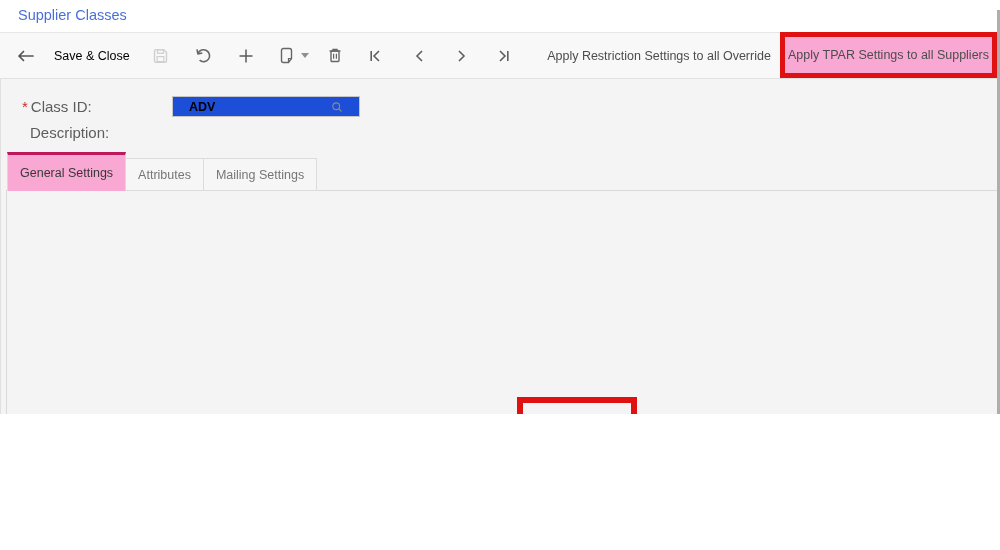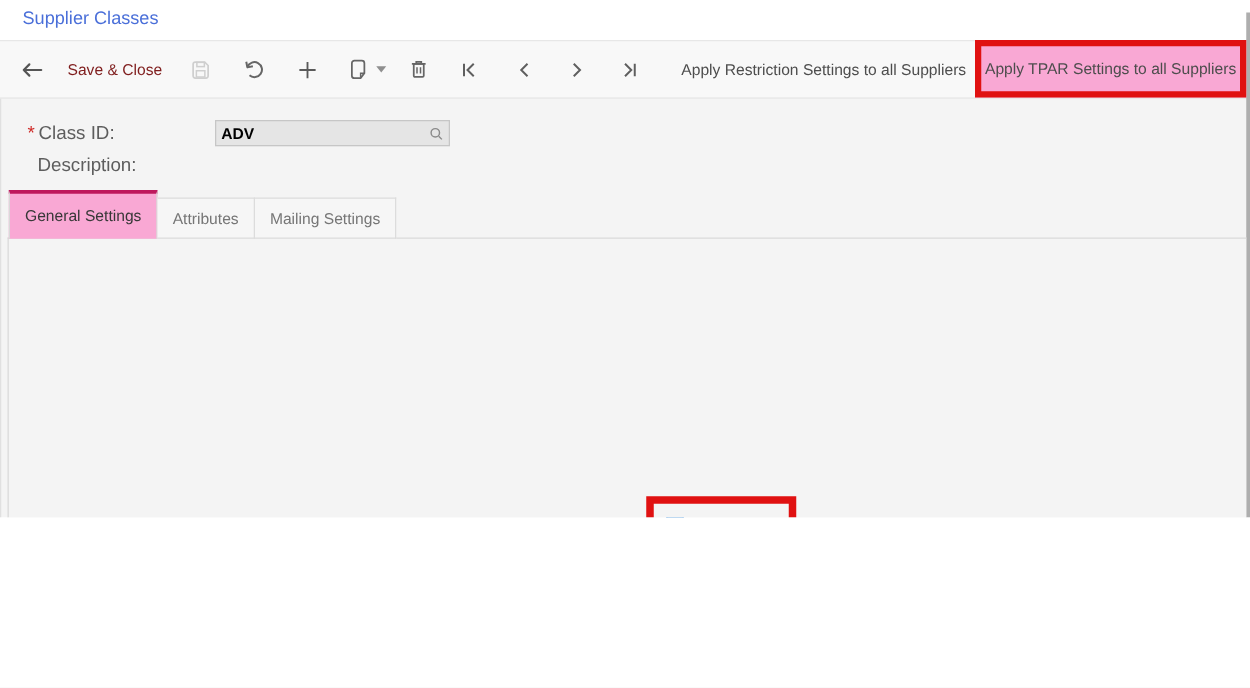--- a/index.html
+++ b/index.html
@@ -7,35 +7,35 @@
        font-family:"Liberation Sans",sans-serif;-webkit-font-smoothing:antialiased;}
 
   
   .page-title{position:absolute;left:18px;top:7px;font-size:14.5px;color:#4a6fd9;}
 
   
   .toolbar{position:absolute;left:0;top:32px;width:1000px;height:47px;background:#f8f8f8;
            border-top:1px solid #e7e7e7;border-bottom:1px solid #e1e1e1;box-sizing:border-box;}
   .tbi{position:absolute;top:0;height:45px;display:flex;align-items:center;cursor:pointer;}
   .tb-txt{font-size:12.5px;color:#4d4d4d;white-space:nowrap;}
-  .tb-txt.disabled{color:#7f1d1d;}
+  .tb-txt.disabled{color:#000000;}
   .tpar-btn{position:absolute;left:780px;top:32px;width:217px;height:46px;border:5px solid #e01111;
             box-sizing:border-box;background:#f9a8d4;display:flex;align-items:center;justify-content:center;
             z-index:6;cursor:pointer;}
 
   
   .form-bg{position:absolute;left:0;top:79px;width:1000px;height:471px;background:#f4f4f4;}
   .left-edge{position:absolute;left:0;top:79px;width:1px;height:471px;background:#e0e0e0;}
   .v-scroll{position:absolute;right:0;top:10px;width:3px;height:540px;background:#aeaeae;}
 
   
   .lbl{position:absolute;font-size:15px;color:#5d5d5d;line-height:21px;white-space:nowrap;}
   .req{color:#cf2a27;margin-right:3px;}
-  .field{position:absolute;height:21px;background:#e5e5e5;border:1px solid #c6c6c6;box-sizing:border-box;
-         display:flex;align-items:center;padding:0 4px;cursor:text;}
+  .field{position:absolute;height:21px;background:#1d4ed8;border:1px solid #c6c6c6;box-sizing:border-box;
+         display:flex;align-items:center;padding:0 16px;cursor:text;}
   .field .val{font-size:12.5px;font-weight:700;color:#000;white-space:nowrap;overflow:hidden;flex:1;}
   .icn{display:inline-flex;align-items:center;flex:0 0 auto;cursor:pointer;}
   .caret{width:0;height:0;border-left:4px solid transparent;border-right:4px solid transparent;
          border-top:5px solid #8f8f8f;flex:0 0 auto;cursor:pointer;}
   .pencil{position:absolute;width:15px;height:17px;display:flex;align-items:center;cursor:pointer;}
 
   
   .cb{position:absolute;width:14px;height:14px;box-sizing:border-box;border:1px solid #8f8f8f;
       background:#fff;cursor:pointer;}
   .cb.on{background:#1b7ed9;border-color:#1b7ed9;}
@@ -146,21 +146,21 @@
       </span>
     </span>
     <span class="tbi" style="left:497px">
       <span class="icn">
         <svg width="14" height="14" viewBox="0 0 14 14">
             <path d="M10.8 2 v10" stroke="#5f5f5f" stroke-width="1.6"></path>
             <path d="M3 2 L8 7 L3 12" fill="none" stroke="#5f5f5f" stroke-width="1.6"></path>
           </svg>
       </span>
     </span>
-    <span class="tbi tb-txt" style="left:540px;width:238px;justify-content:center">Apply Restriction Settings to all Suppliers</span>
+    <span class="tbi tb-txt" style="left:540px;width:238px;justify-content:center">Apply Restriction Settings to all Override</span>
   </div>
 
   <div class="tpar-btn">
     <span class="tb-txt">Apply TPAR Settings to all Suppliers</span>
   </div>
 
   <div class="form-bg"></div>
   <div class="left-edge"></div>
 
   <span class="lbl" style="left:22px;top:96px"><span class="req">*</span><span>Class ID:</span></span>

